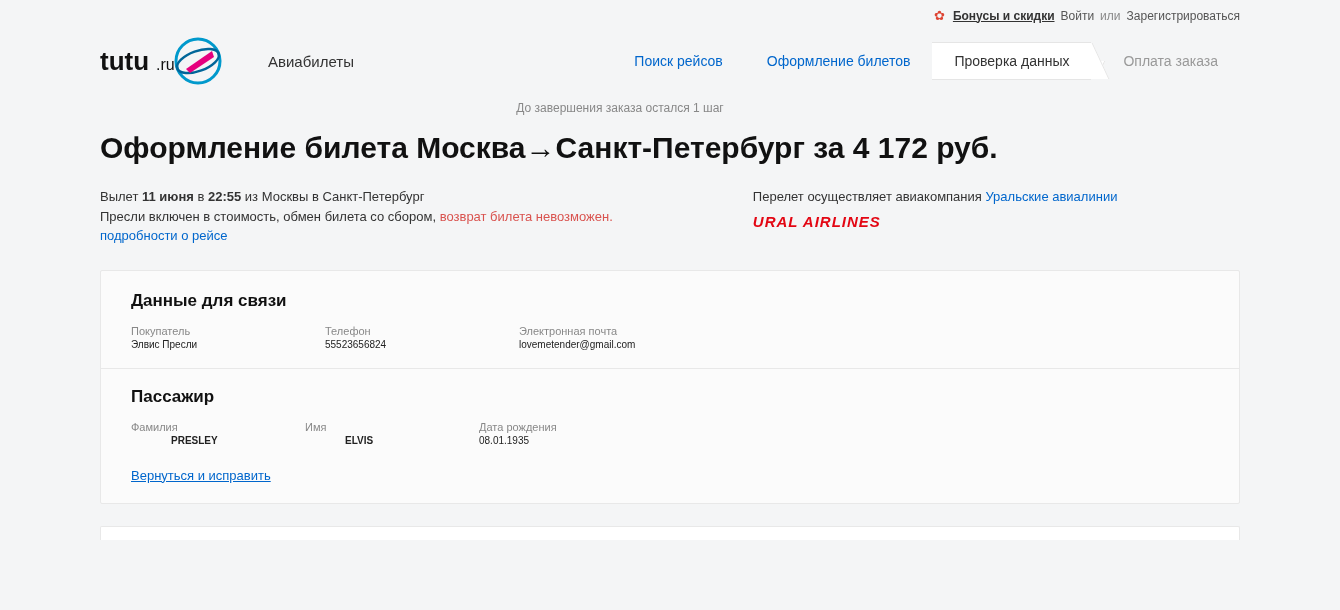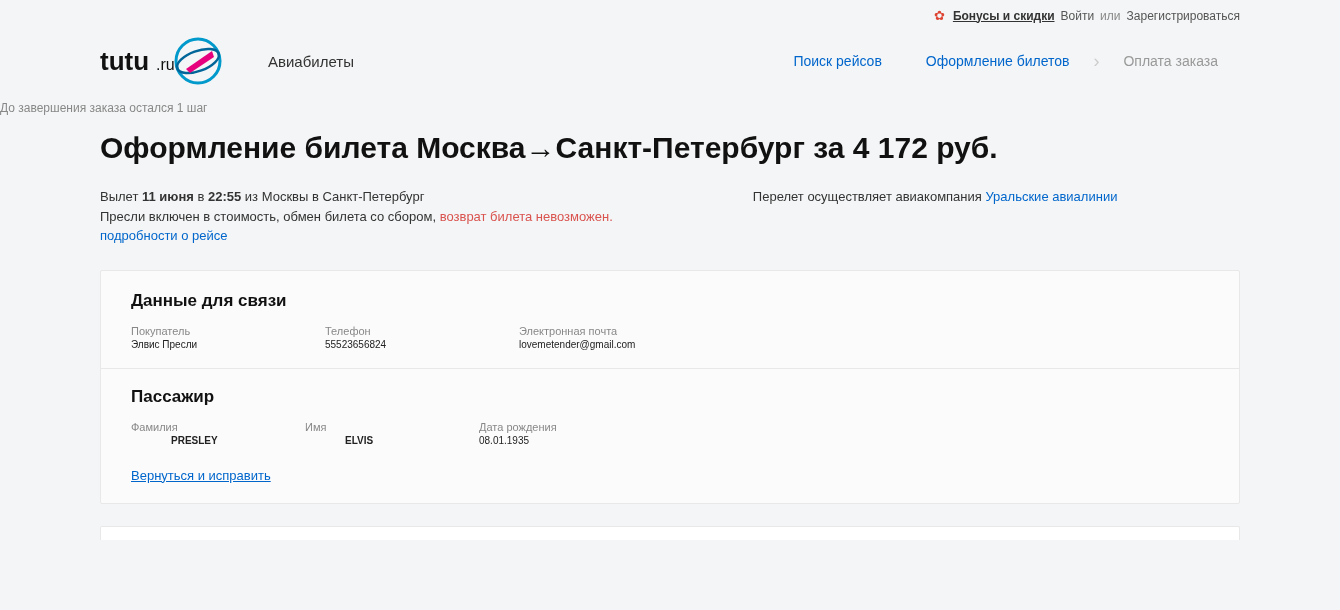--- a/index.html
+++ b/index.html
@@ -73,21 +73,21 @@
   border-right: 1px solid #e5e5e5;
   z-index: 1;
 }
 .wizard-step.inactive { color: #999; }
 .wizard-arrow {
   color: #ccc;
   font-size: 18px;
   margin: 0 2px;
 }
 .steps-remaining {
-  text-align: left;
+  text-align: center;
   padding: 2px 100px 16px 0;
   font-size: 12px;
   color: #888;
 }
 .content {
   padding: 0 100px;
 }
 .title {
   font-size: 30px;
   font-weight: bold;
@@ -168,20 +168,21 @@
         <ellipse cx="0" cy="0" rx="22" ry="10" fill="none" stroke="#006699" stroke-width="2.5" transform="rotate(-20)"></ellipse>
         <path d="M-12,8 L14,-10 L16,-4 L-8,12 Z" fill="#e6007e"></path>
       </g>
     </svg>
   </div>
   <div class="section-label">Авиабилеты</div>
 
   <div class="wizard">
     <div class="wizard-step">Поиск рейсов</div>
     <div class="wizard-step">Оформление билетов</div>
+    <div class="wizard-step active">Проверка данных</div>
     <span class="wizard-arrow">›</span>
     <div class="wizard-step inactive">Оплата заказа</div>
   </div>
 </div>
 
 <div class="steps-remaining">До завершения заказа остался 1 шаг</div>
 
 <div class="content">
 
   <h1 class="title">
@@ -193,20 +194,21 @@
       <div>
         <span>Вылет </span><b>11 июня</b><span> в </span><b>22:55</b><span> из Москвы в Санкт-Петербург</span>
       </div>
       <div>
         <span>Пресли включен в стоимость, обмен билета со сбором, </span><span class="red">возврат билета невозможен.</span>
       </div>
       <a href="#" class="link">подробности о рейсе</a>
     </div>
     <div class="flight-right">
       <span>Перелет осуществляет авиакомпания </span><a href="#" class="link">Уральские авиалинии</a>
+      <div class="airline-logo">URAL AIRLINES</div>
     </div>
   </div>
 
   <div class="panel">
     <h2>Данные для связи</h2>
     <div class="data-row">
       <div class="data-block w110">
         <div class="label">Покупатель</div>
         <div class="value">Элвис Пресли</div>
       </div>

